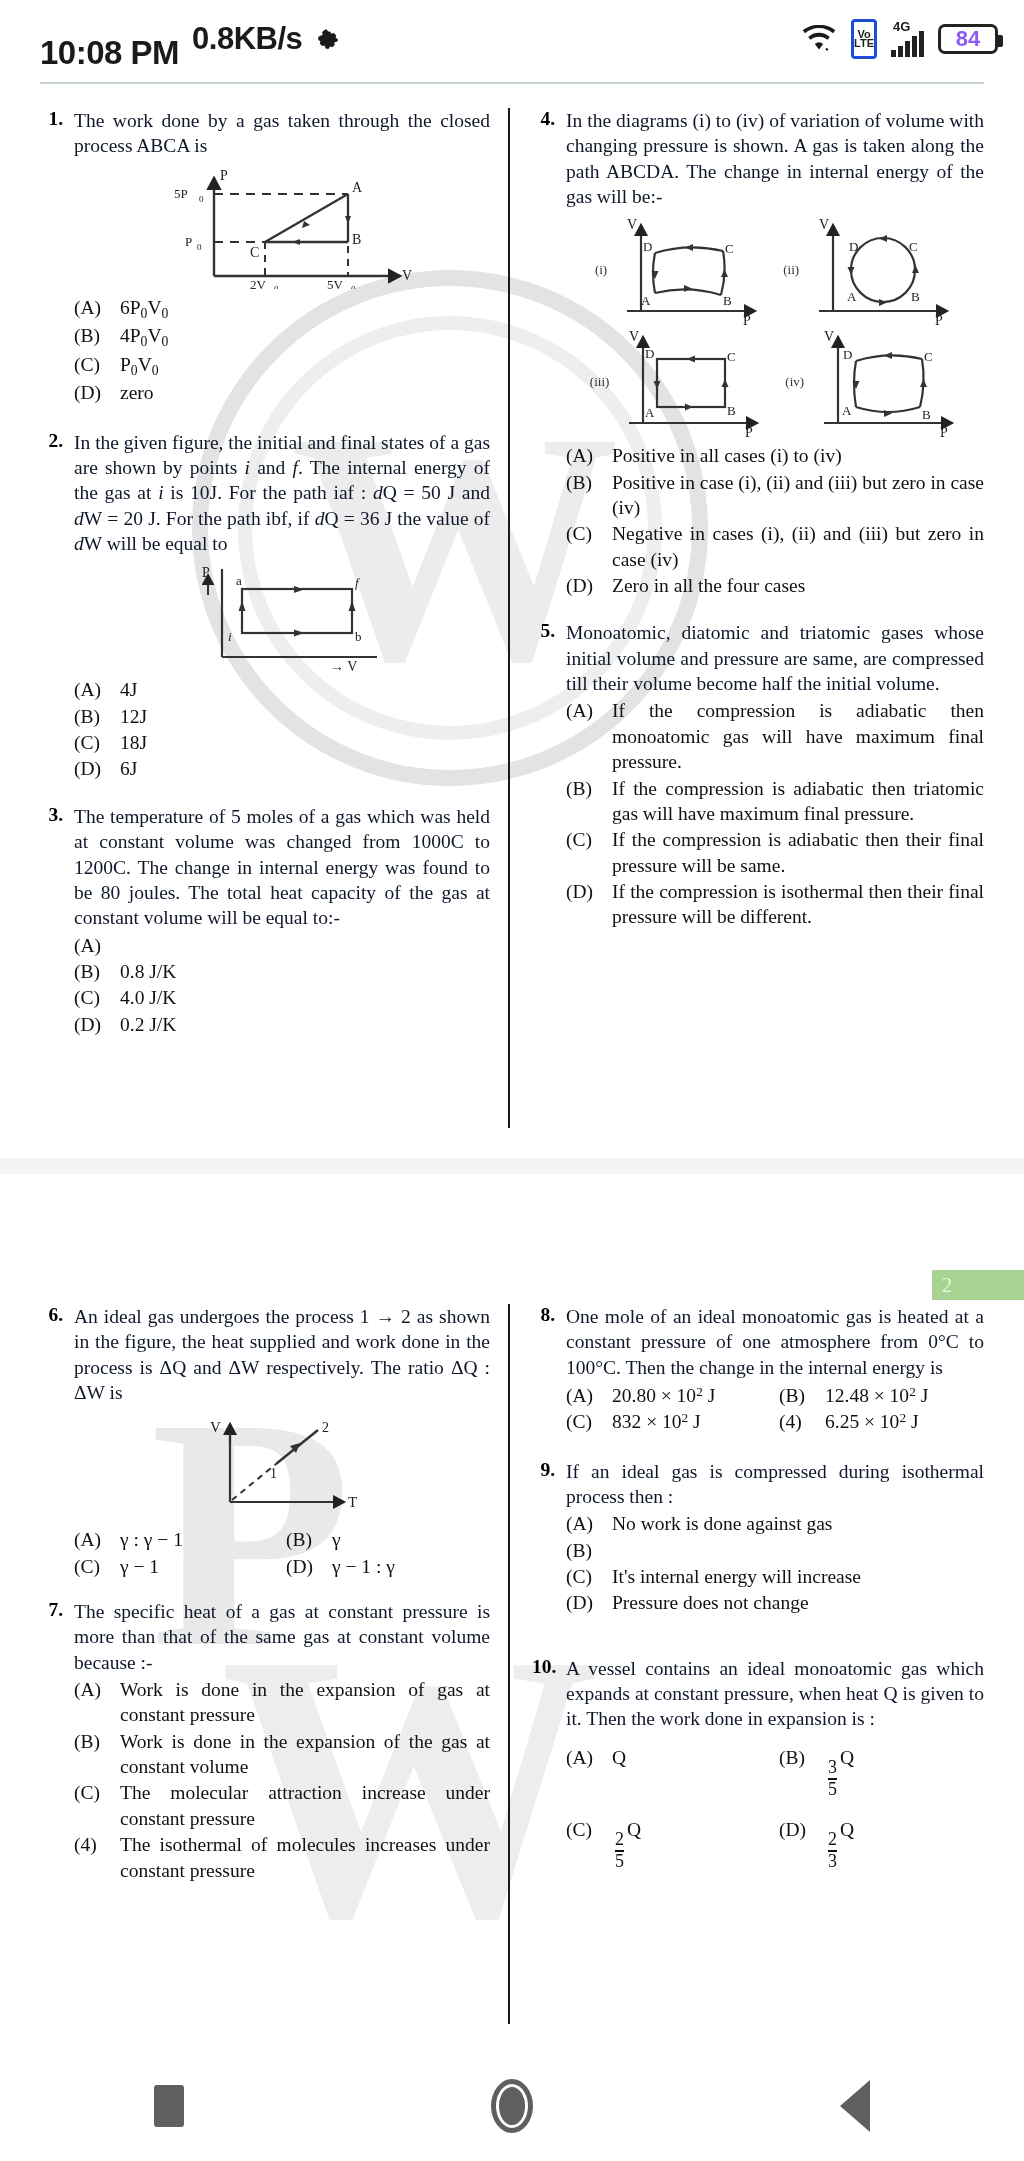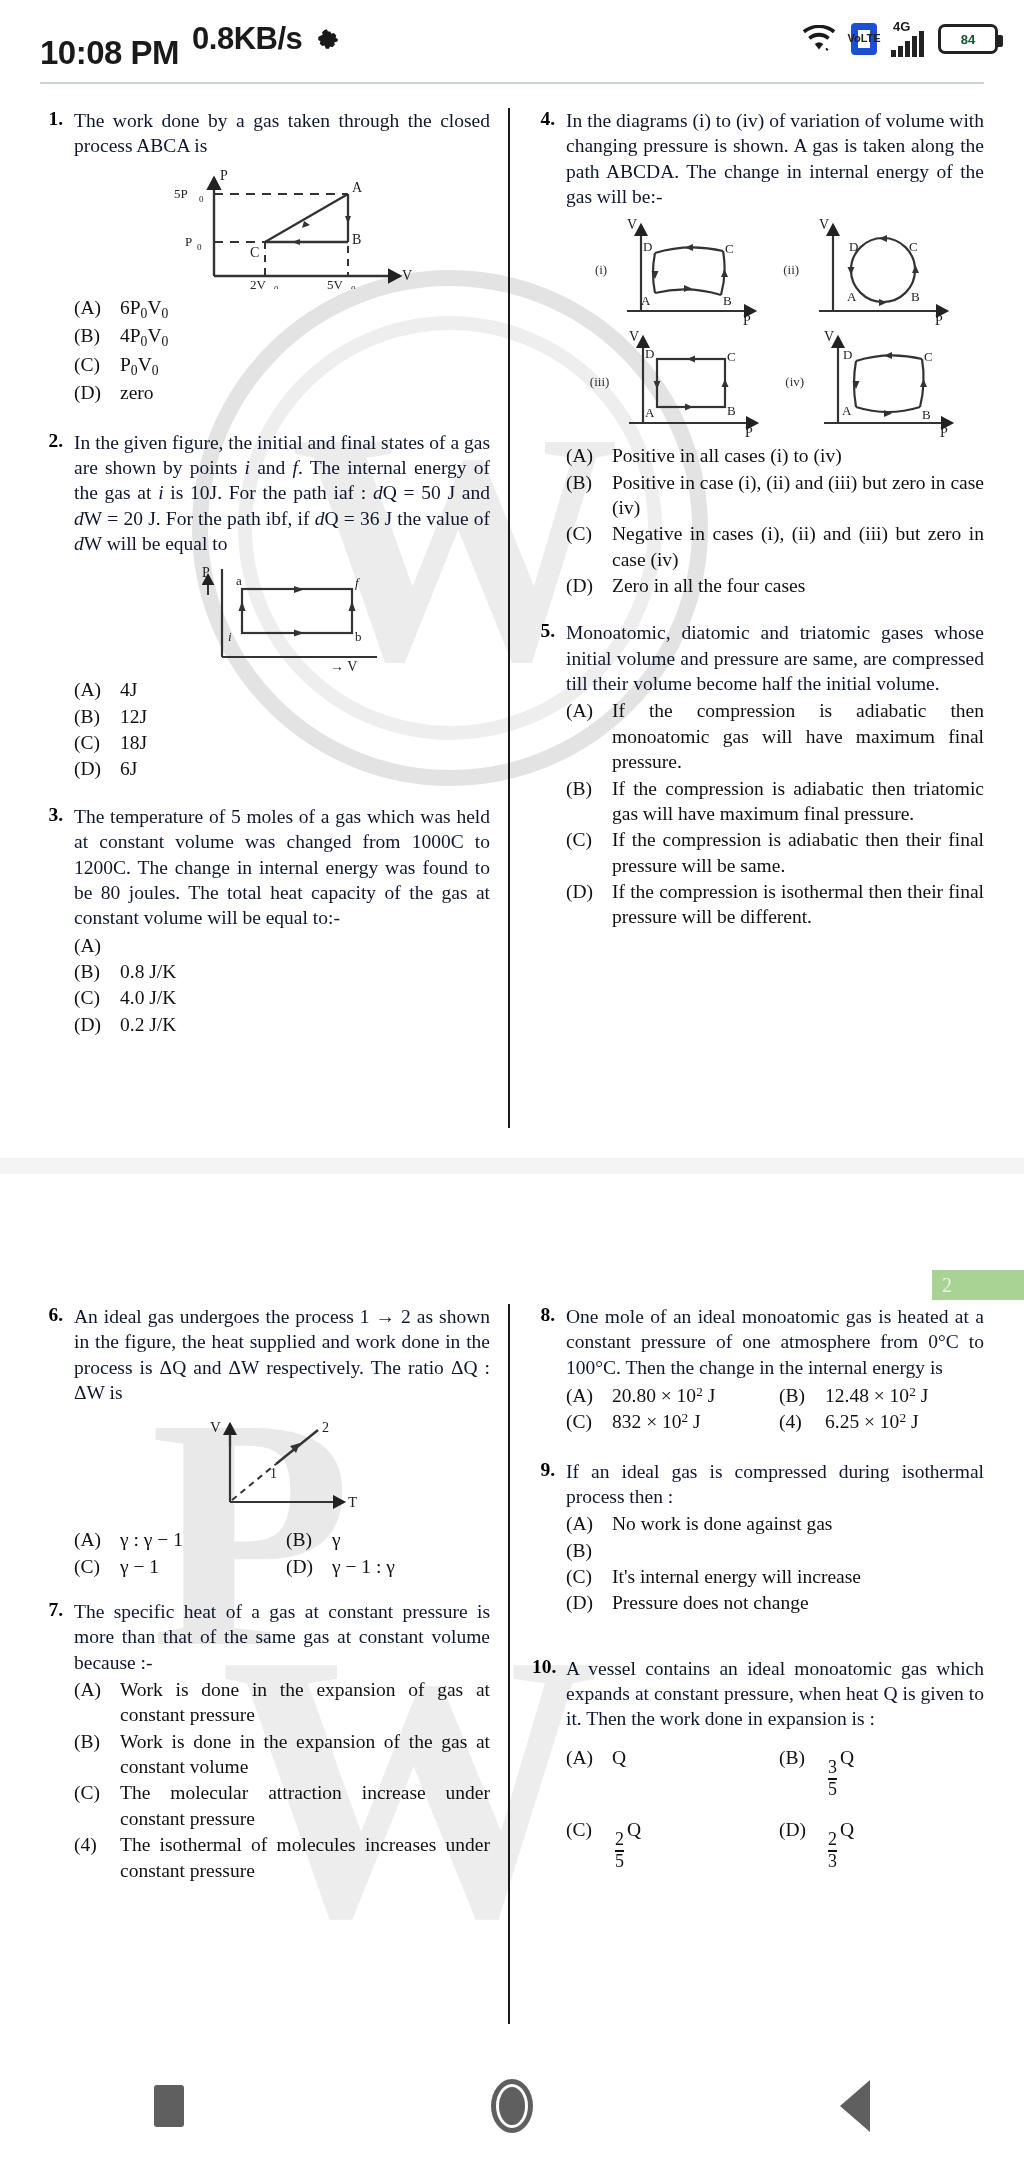--- a/index.html
+++ b/index.html
@@ -20,35 +20,35 @@
     font-family: "Liberation Sans", sans-serif;
     color: #1a1a1a;
   }
   .sb-left { display: flex; align-items: center; gap: 13px; }
   .sb-time { font-size: 33px; font-weight: 700; letter-spacing: -0.5px; margin-top: 28px; }
   .sb-speed { font-size: 31px; font-weight: 700; letter-spacing: -0.5px; }
   .sb-gear { width: 26px; height: 26px; position: relative; display:inline-block; }
   .sb-right { display: flex; align-items: center; gap: 14px; }
   .ic { display: block; }
   .volte-box {
-    width: 26px; height: 32px; border: 7px solid #1d4ed8; border-radius: 4px;
-    display: flex; flex-direction: row; align-items: center; justify-content: center;
+    width: 26px; height: 40px; border: 3px solid #1d4ed8; border-radius: 4px;
+    display: flex; flex-direction: column; align-items: center; justify-content: center;
     line-height: 0.85; font-size: 11px; font-weight: 700; color: #222;
   }
   .sig-wrap { display: flex; align-items: flex-end; gap: 2px; position: relative; padding-top: 10px;}
   .fourg { position: absolute; top: -2px; left: 2px; font-size: 13px; font-weight: 700; }
   .bars { display: flex; align-items: flex-end; gap: 2px; }
   .bars i { display: block; width: 5px; background: #222; }
   .bars i:nth-child(1){height:7px}.bars i:nth-child(2){height:11px}
   .bars i:nth-child(3){height:16px}.bars i:nth-child(4){height:21px}
   .bars i:nth-child(5){height:26px}
   .battery {
     width: 60px; height: 30px; border: 3px solid #222; border-radius: 7px;
     display: flex; align-items: center; justify-content: center;
-    font-size: 13px; font-weight: 700; color: #14532d; position: relative;
+    font-size: 22px; font-weight: 700; color: #8b5cf6; position: relative;
   }
   .battery::after{
     content:""; position:absolute; right:-8px; top:8px; width:5px; height:12px;
     background:#222; border-radius:0 2px 2px 0;
   }
 
   
   .sheet { position: absolute; left: 0; width: 1024px; background: #fff; }
   .sheet-rule { position:absolute; left:40px; right:40px; top:0; height:2px; background:#c9d4d4; }
   .col-divider { position: absolute; width: 2px; background: #1a1a1a; }

